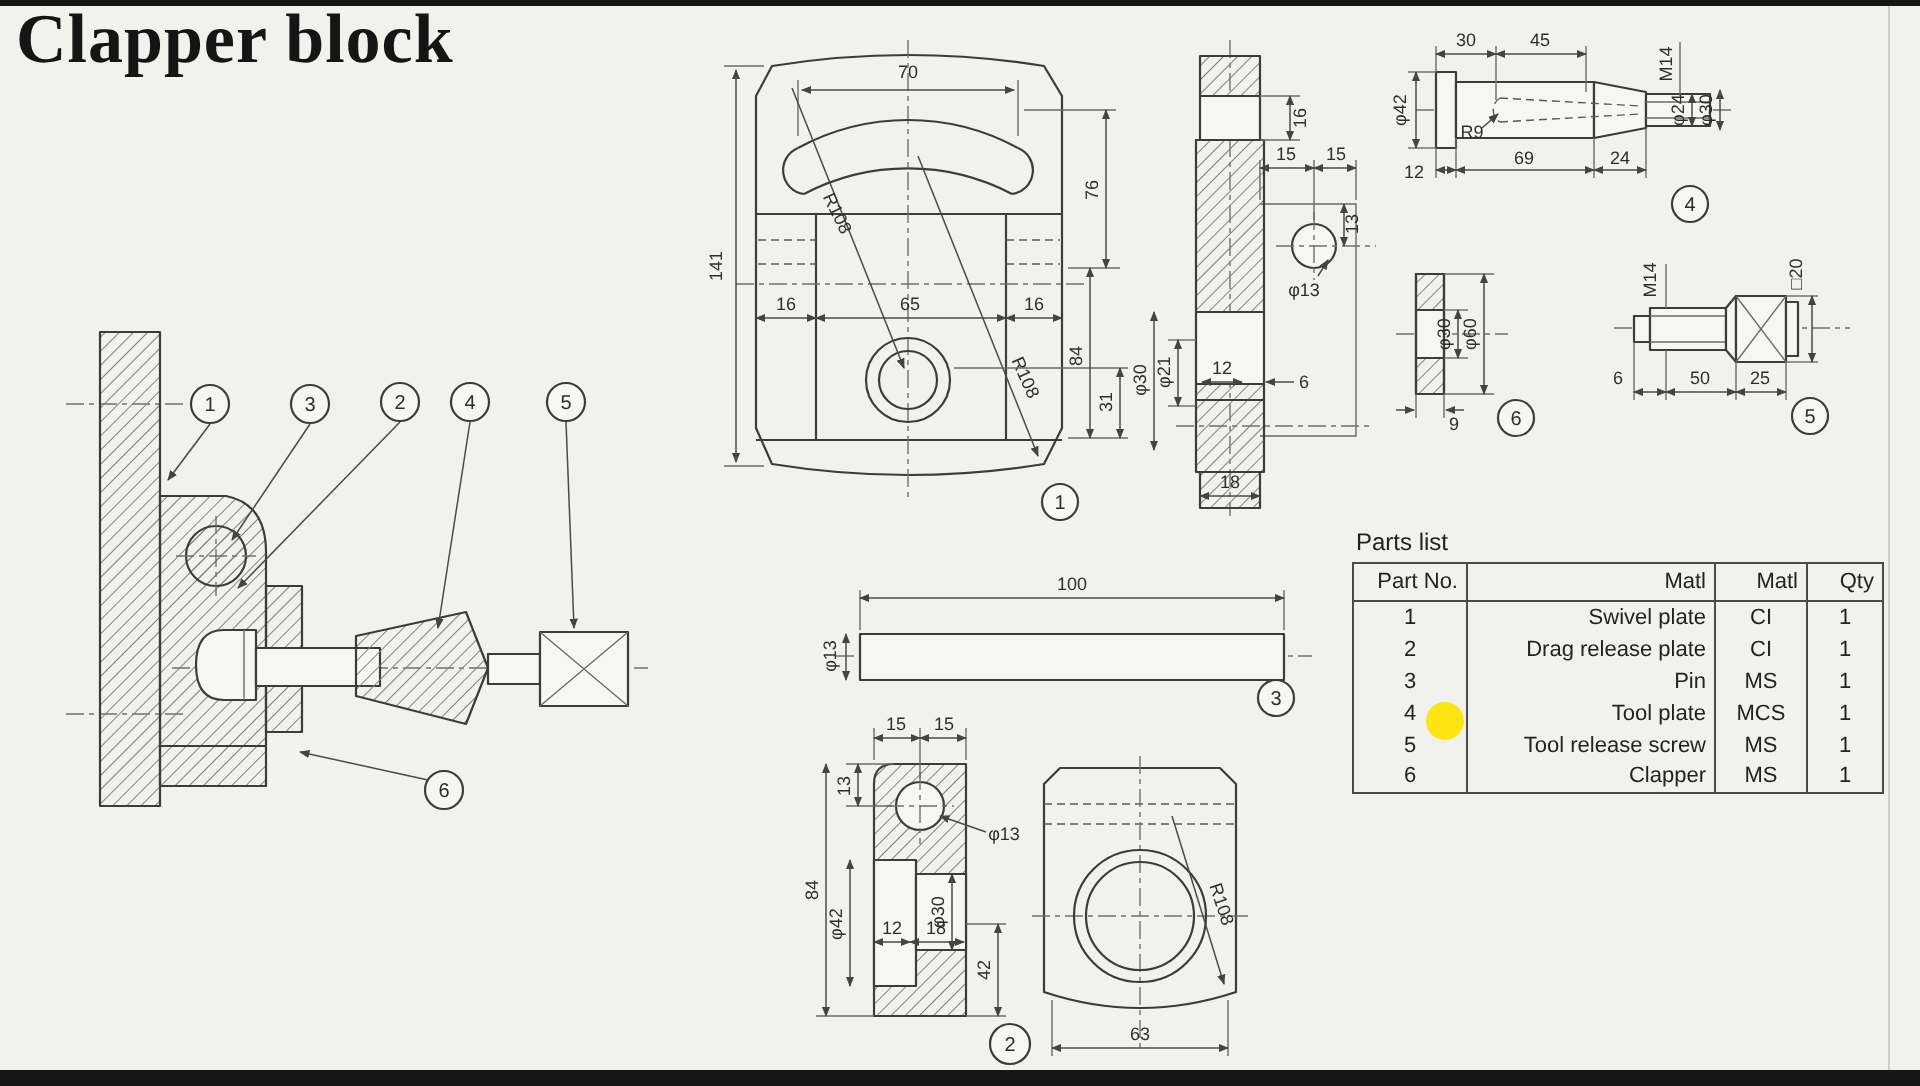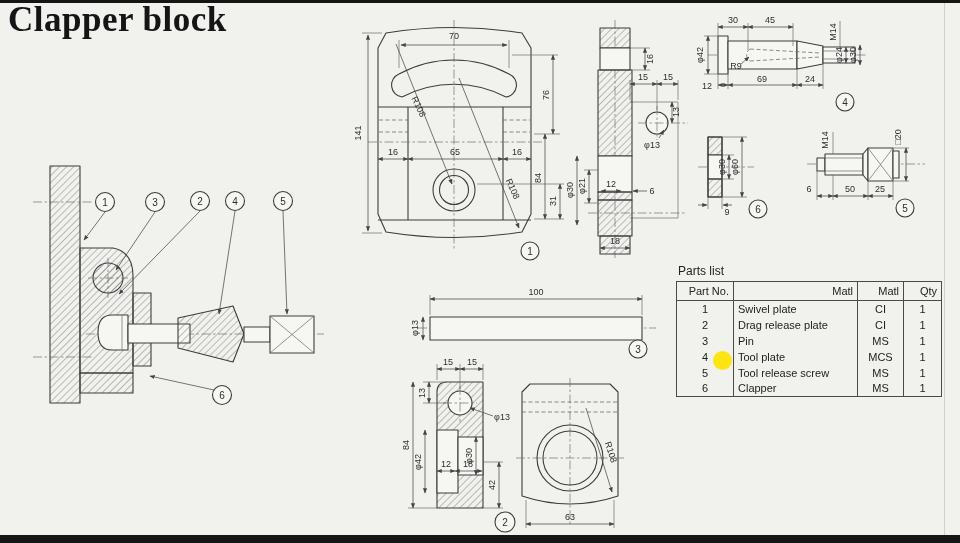--- a/index.html
+++ b/index.html
@@ -19,21 +19,21 @@
   .dsh{fill:none;stroke:#5a5a5a;stroke-width:.7;stroke-dasharray:4 2.5}
   .bln circle{fill:#f6f6f3;stroke:#3c3c3c;stroke-width:1.1}
   .bln text{font-size:10px;text-anchor:middle}
   #parts-list{position:absolute;left:676px;top:264px;width:266px}
   #parts-list .pl-label{font-size:12px;color:#222;margin:0 0 3px 2px}
   #parts-list table{border-collapse:collapse;border:1.2px solid #4a4a4a}
   #parts-list th,#parts-list td{font-size:11px;color:#222;font-weight:normal;padding:0 4px;height:16px;border-right:1.2px solid #4a4a4a}
   #parts-list th{border-bottom:1.2px solid #4a4a4a;height:19px;text-align:right}
   #parts-list th:last-child,#parts-list td:last-child{border-right:none}
   td.c{text-align:center}
-  td.name{text-align:left;padding-left:10px}
+  td.name{text-align:right;padding-left:10px}
   #highlight-dot{position:absolute;left:37px;top:87px;width:19px;height:19px;border-radius:50%;background:#ffe400;opacity:.93}
 </style>
 </head>
 <body>
 
 <svg width="0" height="0" style="position:absolute" aria-hidden="true">
   <defs>
     <pattern id="hatch" patternUnits="userSpaceOnUse" width="5" height="5" patternTransform="rotate(45)">
       <line x1="0" y1="0" x2="0" y2="5" stroke="#808080" stroke-width="1"></line>
     </pattern>

